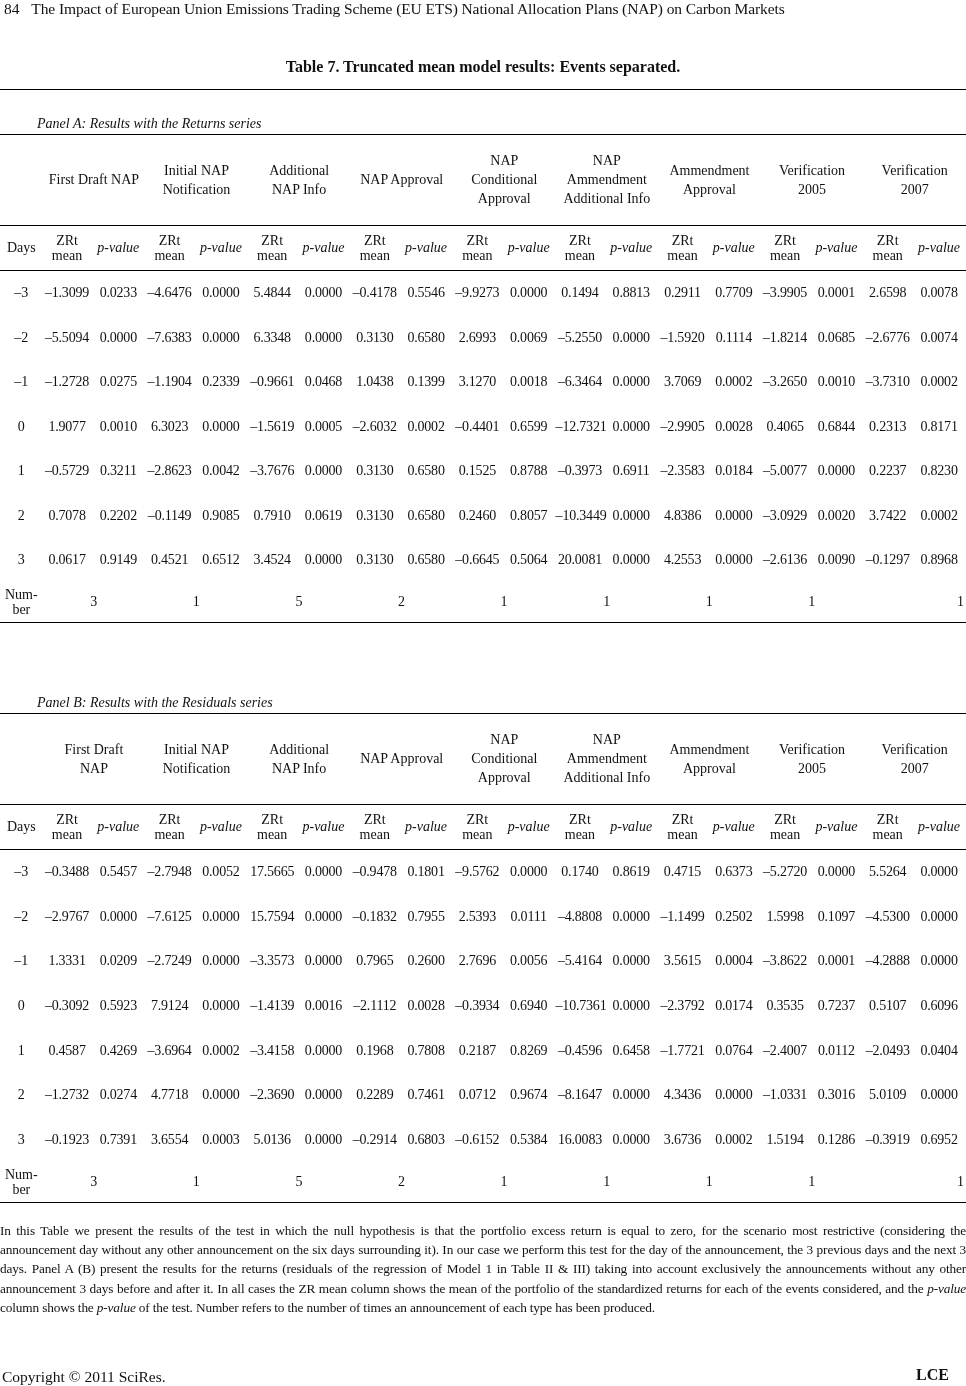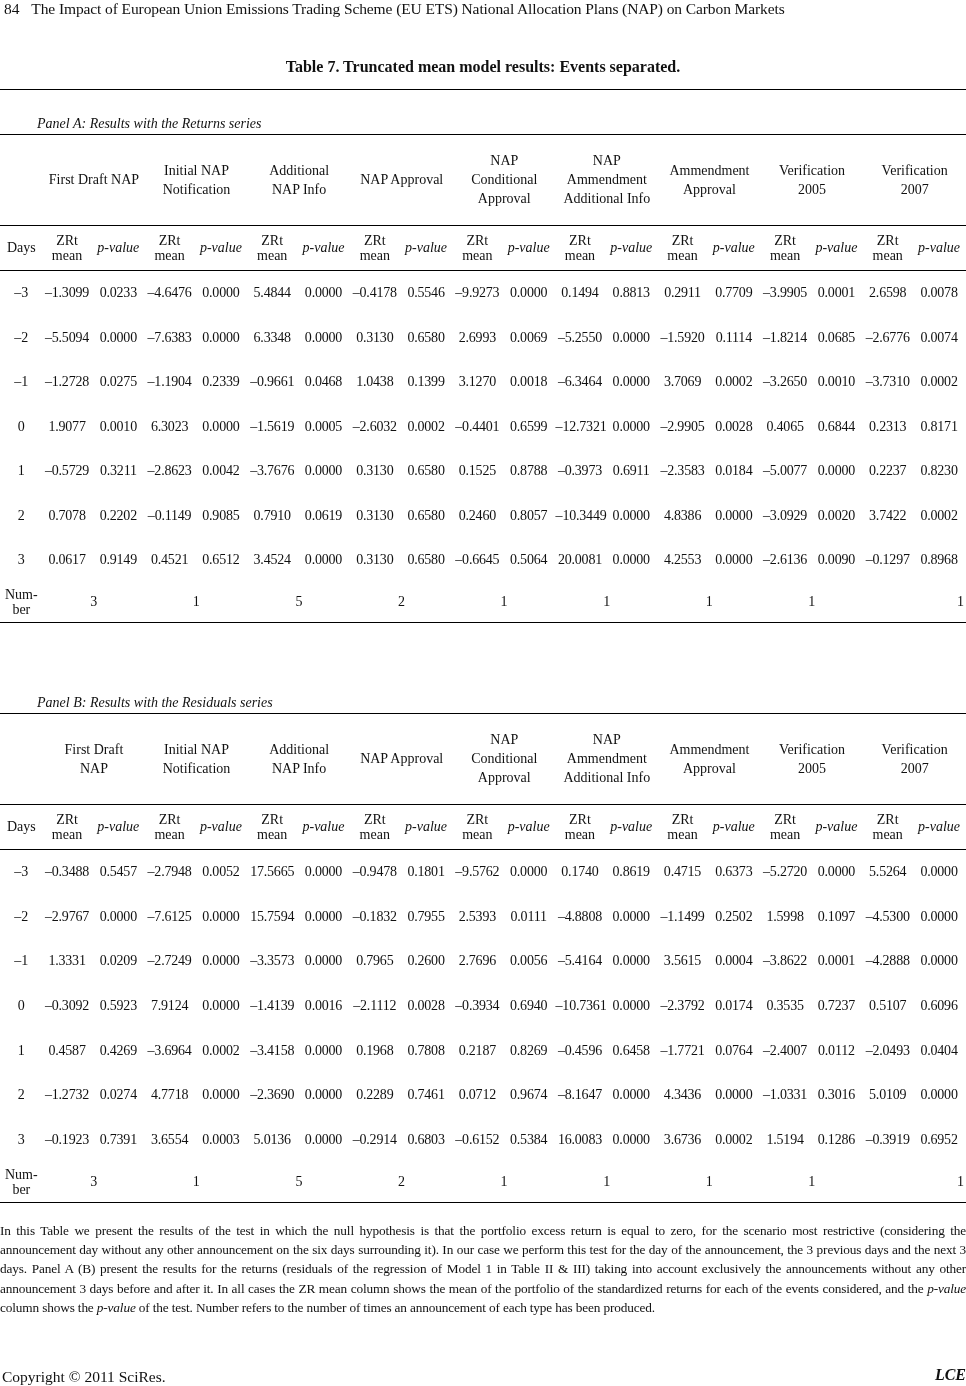--- a/index.html
+++ b/index.html
@@ -14,21 +14,21 @@
   .panel-label { position: absolute; left: 13px; font-style: italic; font-size: 14px; margin-left: 24px; }
   table.data { position: absolute; left: 0; width: 966px; border-collapse: collapse; table-layout: fixed; font-size: 14px; }
   table.data td { padding: 0; text-align: center; white-space: nowrap; vertical-align: middle; }
   .hdr-row td { line-height: 19px; }
   .sub-row td { line-height: 15px; }
   .sub-row .pv { font-style: italic; }
   .num { letter-spacing: -0.2px; }
   .caption { position: absolute; left: 0; width: 966px; top: 1221px; font-size: 13.3px; line-height: 19.2px; text-align: justify; letter-spacing: -0.15px; }
   .caption i { font-style: italic; }
   .footer-left { position: absolute; left: 2px; top: 1368px; font-size: 15.5px; }
-  .footer-right { position: absolute; right: 0; top: 1366px; font-size: 16px; font-weight: bold; font-style: italic; }
+  .footer-right { position: absolute; right: 17px; top: 1366px; font-size: 16px; font-weight: bold; }
 </style>
 </head>
 <body>
 
 <div class="running-head">
   <span class="pg">84</span><span>The Impact of European Union Emissions Trading Scheme (EU ETS) National Allocation Plans (NAP) on Carbon Markets</span>
 </div>
 
 <div class="table-title">Table 7. Truncated mean model results: Events separated.</div>
 <div class="hr" style="top:89px"></div>

